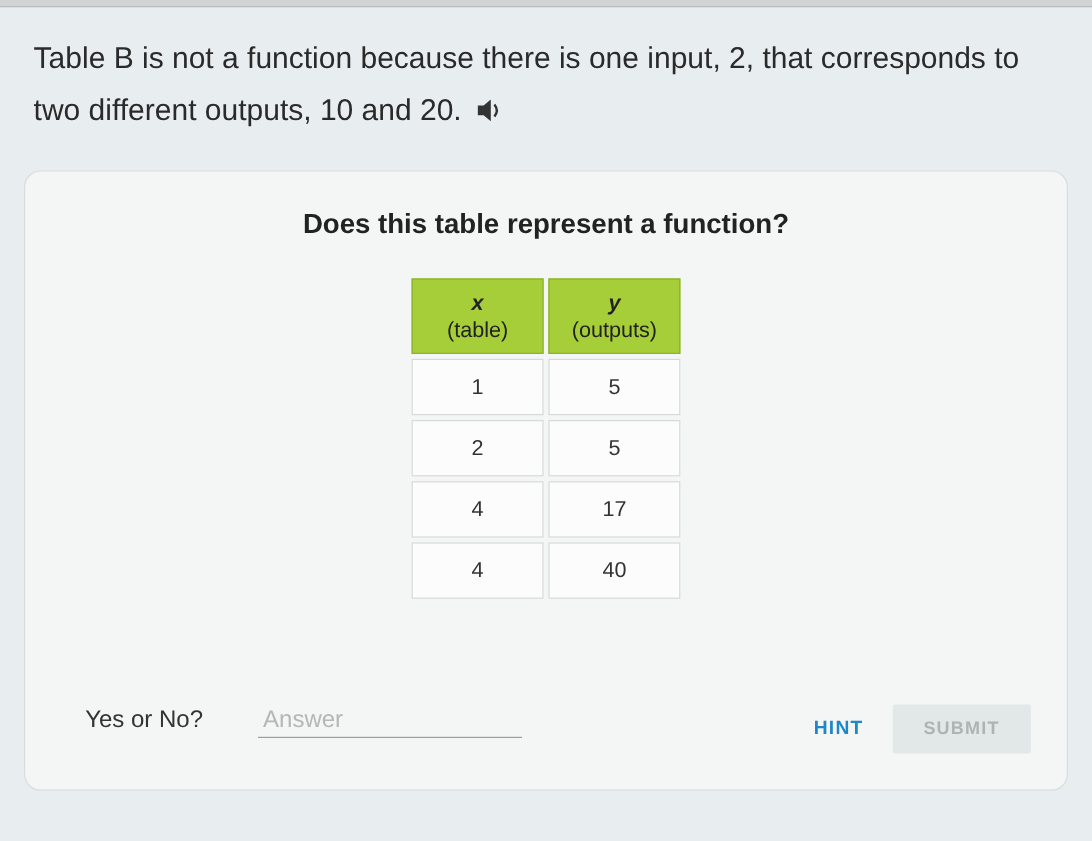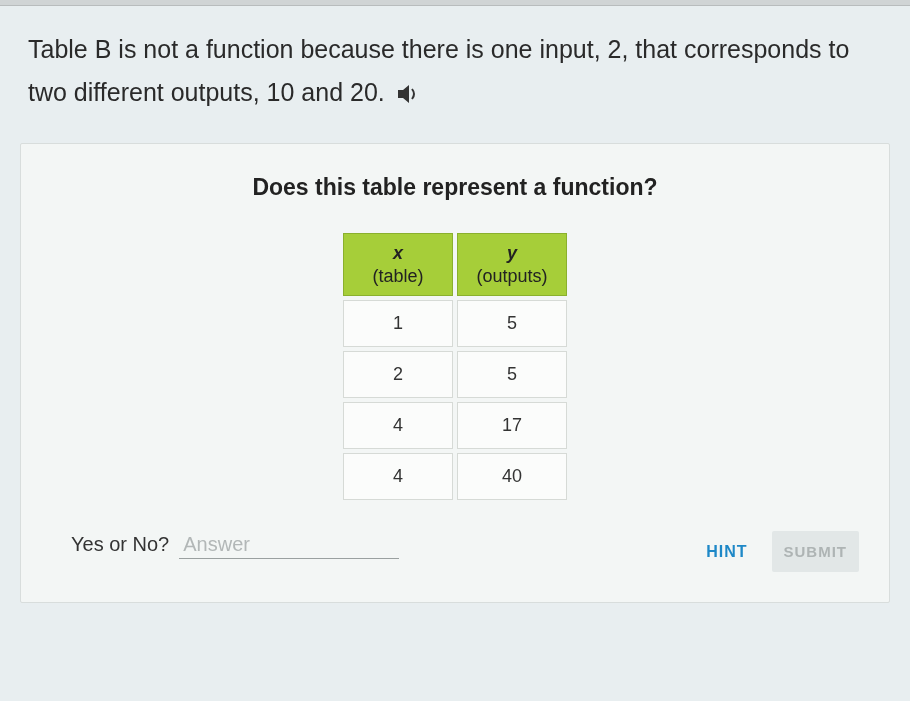--- a/index.html
+++ b/index.html
@@ -25,23 +25,23 @@
   .speaker-icon {
     display: inline-block;
     vertical-align: middle;
     margin-left: 6px;
     cursor: pointer;
   }
   .card {
     margin: 18px 20px 0 20px;
     background: #f3f6f5;
     border: 1px solid #d8dddc;
-    border-radius: 2px;
+    border-radius: 14px;
     padding: 30px 30px 40px 30px;
-    height: 460px;
+    height: 517px;
     position: relative;
   }
   .question {
     text-align: center;
     font-size: 23px;
     font-weight: bold;
     color: #222;
     margin-bottom: 28px;
   }
   .tbl-wrap {
@@ -93,20 +93,21 @@
   }
   .answer-input {
     border: none;
     border-bottom: 1px solid #9aa0a0;
     background: transparent;
     font-size: 20px;
     color: #9aa0a0;
     width: 220px;
     padding: 2px 4px;
     outline: none;
+    margin-left: 36px;
   }
   .answer-input::placeholder { color: #b2b7b7; }
   .buttons {
     display: flex;
     align-items: center;
     gap: 24px;
     margin-left: 36px;
   }
   .hint-btn {
     color: #1e88c7;
@@ -114,21 +115,21 @@
     font-weight: bold;
     letter-spacing: 1px;
     cursor: pointer;
     background: none;
     border: none;
   }
   .submit-btn {
     background: #e2e7e7;
     color: #aeb4b4;
     border: none;
-    padding: 12px 12px;
+    padding: 12px 26px;
     font-size: 15px;
     font-weight: bold;
     letter-spacing: 1px;
     border-radius: 2px;
     cursor: default;
   }
 </style>
 </head>
 <body>
 

